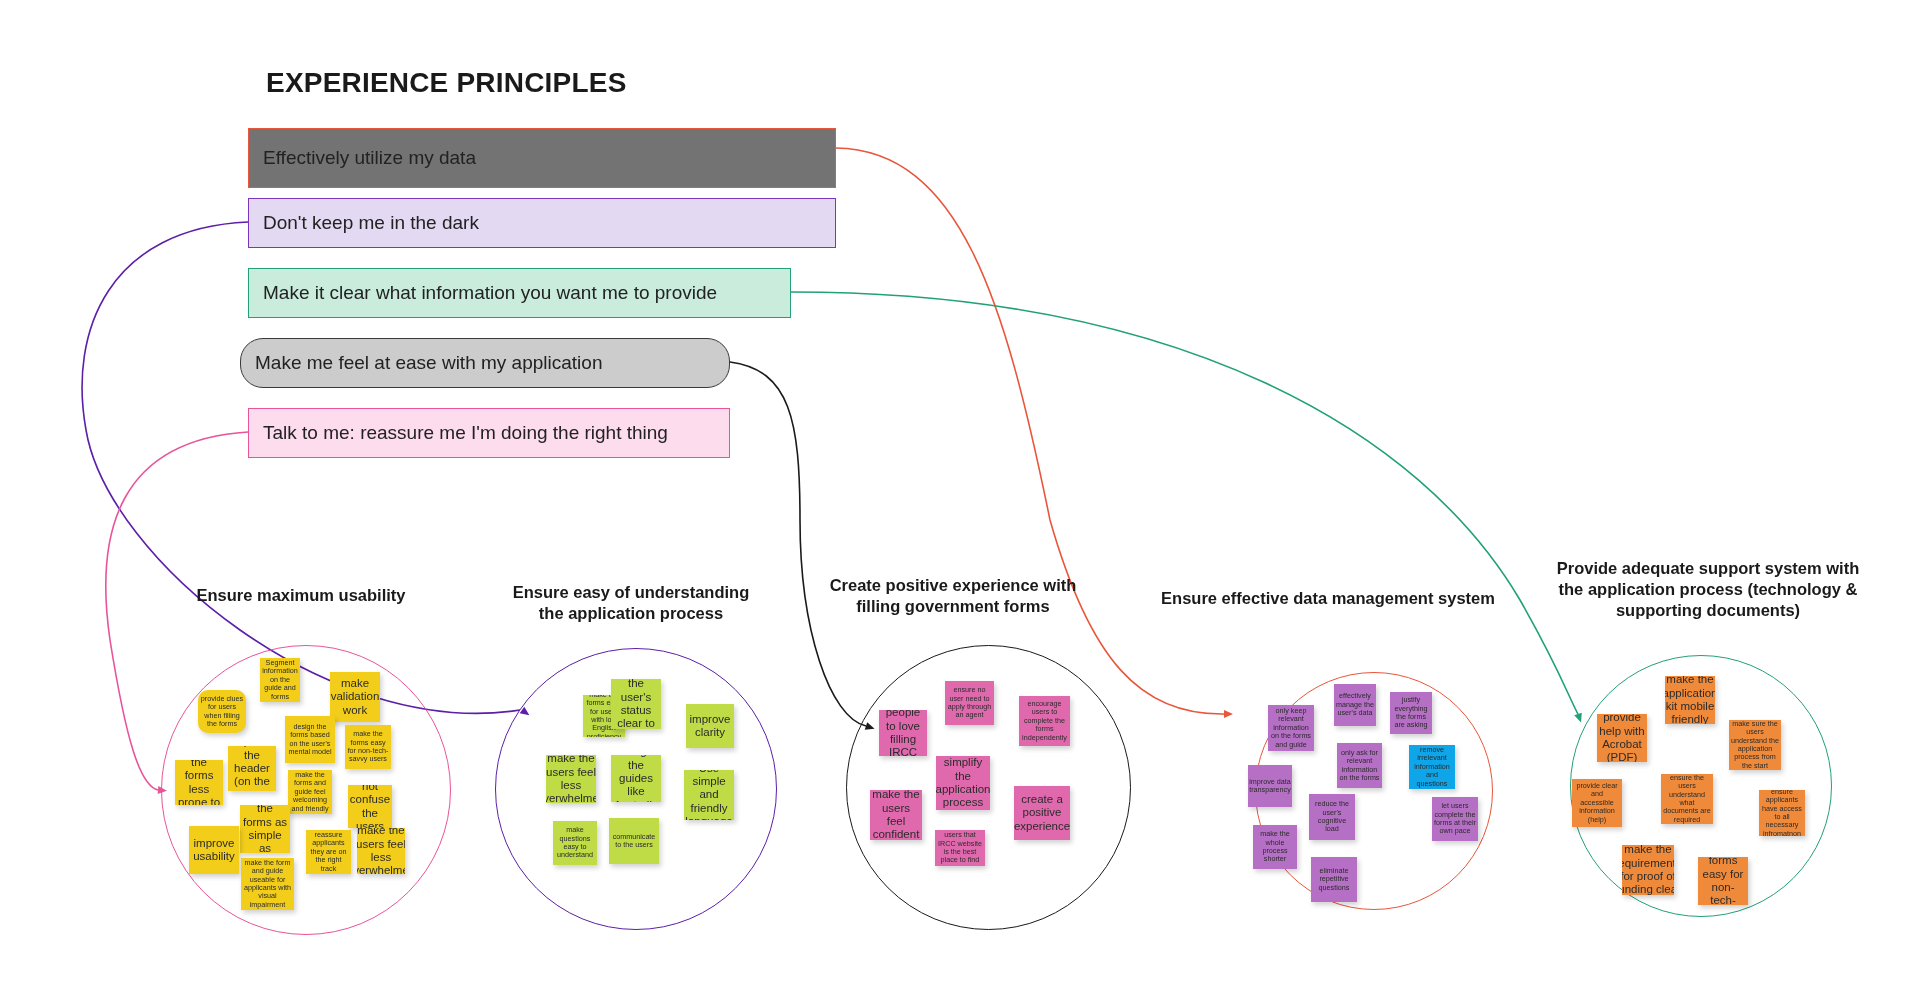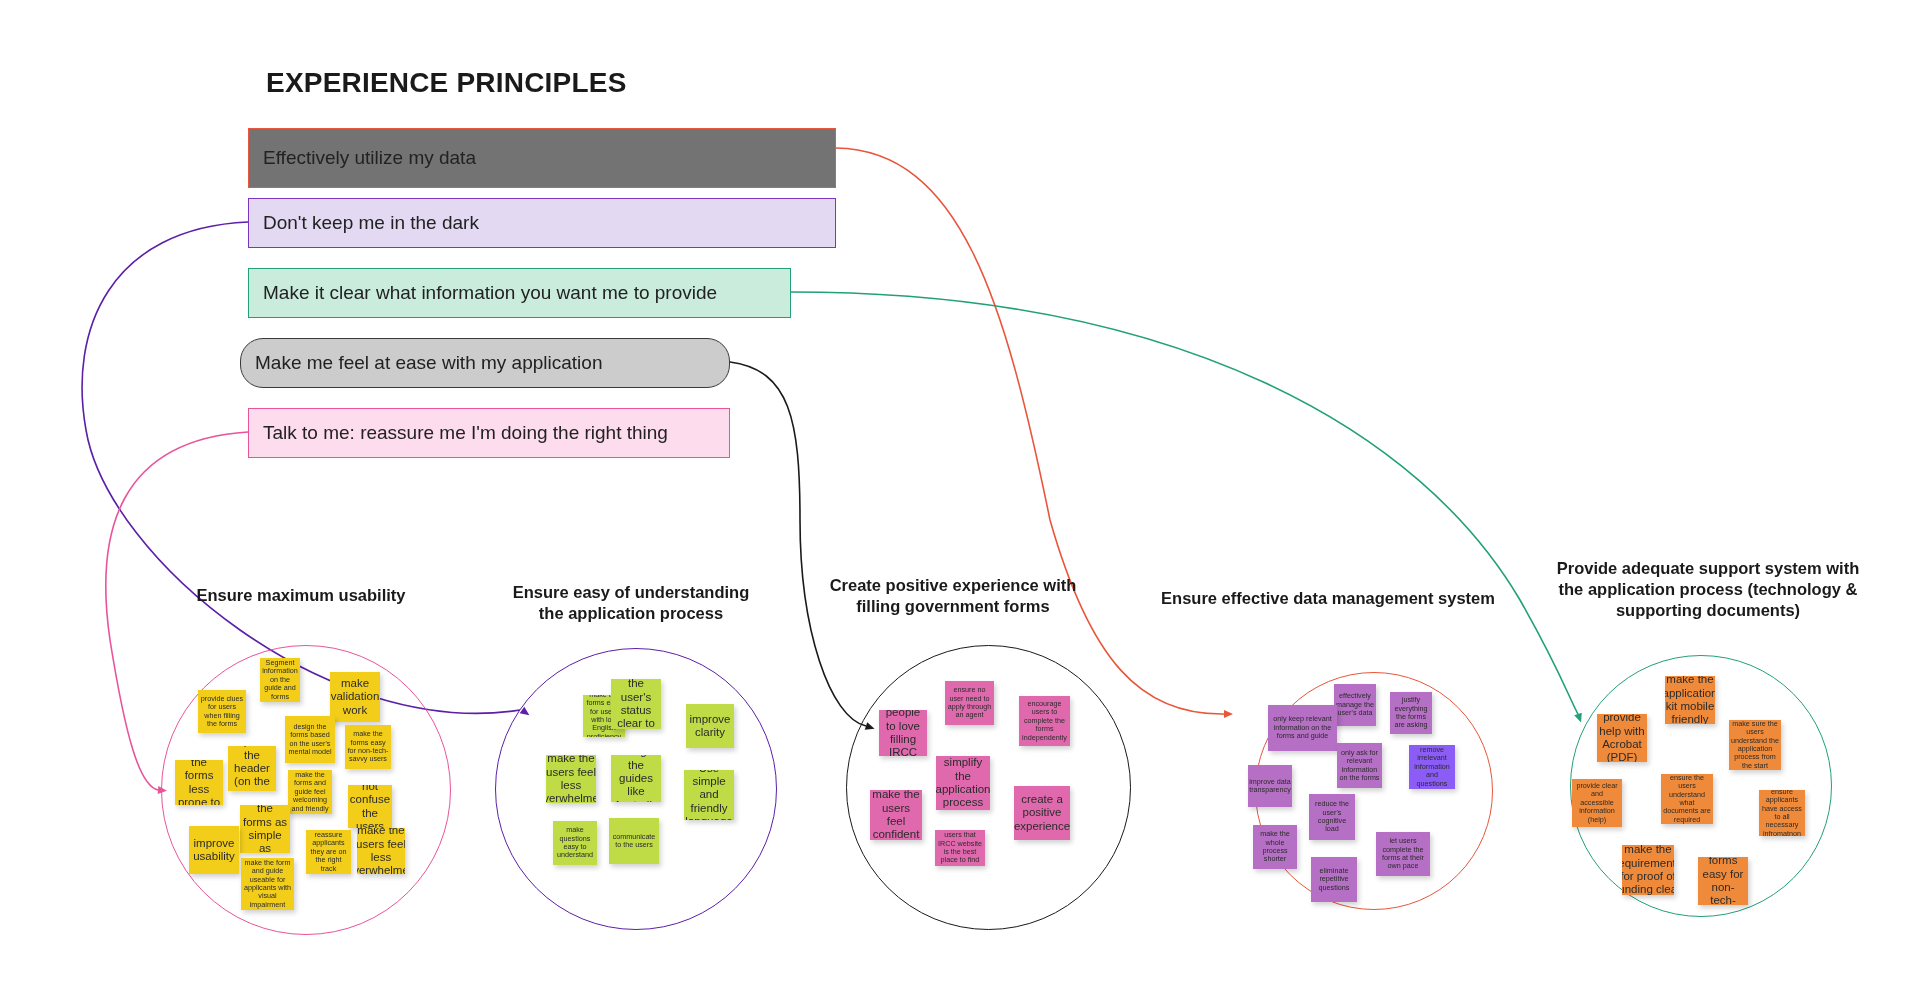--- a/index.html
+++ b/index.html
@@ -98,21 +98,21 @@
       <div class="principle" style="left: 248px; top: 198px; width: 588px; height: 50px; background: rgb(227, 217, 242); border-color: rgb(122, 53, 193);">Don't keep me in the dark</div>
       <div class="principle" style="left: 248px; top: 268px; width: 543px; height: 50px; background: rgb(201, 236, 221); border-color: rgb(34, 160, 122);">Make it clear what information you want me to provide</div>
       <div class="principle" style="left: 240px; top: 338px; width: 490px; height: 50px; background: rgb(204, 204, 204); border-color: rgb(58, 58, 58); border-radius: 23px;">Make me feel at ease with my application</div>
       <div class="principle" style="left: 248px; top: 408px; width: 482px; height: 50px; background: rgb(252, 220, 237); border-color: rgb(232, 84, 154);">Talk to me: reassure me I'm doing the right thing</div>
     </div>
   <div id="clusters-layer">
       <div class="cluster-title" style="left: 192px; top: 585px; width: 218px;">Ensure maximum usability</div>
       <div class="cluster-circle" style="left: 161px; top: 645px; width: 290px; height: 290px; border-color: rgb(232, 84, 154);"></div>
       <div class="note s" style="left: 260px; top: 658px; width: 40px; height: 44px; background: rgb(242, 206, 27);">Segment information on the guide and forms</div>
       <div class="note m" style="left: 330px; top: 672px; width: 50px; height: 50px; background: rgb(242, 206, 27);">make validation work</div>
-      <div class="note s" style="left: 198px; top: 690px; width: 48px; height: 43px; background: rgb(242, 206, 27);">provide clues for users when filling the forms</div>
+      <div class="note s" style="left: 198px; top: 690px; width: 48px; height: 43px; background: rgb(242, 206, 27); border-radius: 10px;">provide clues for users when filling the forms</div>
       <div class="note s" style="left: 285px; top: 716px; width: 50px; height: 47px; background: rgb(242, 206, 27);">design the forms based on the user's mental model</div>
       <div class="note s" style="left: 345px; top: 725px; width: 46px; height: 44px; background: rgb(242, 206, 27);">make the forms easy for non-tech-savvy users</div>
       <div class="note m" style="left: 228px; top: 746px; width: 48px; height: 45px; background: rgb(242, 206, 27);">improve the header (on the guides)</div>
       <div class="note m" style="left: 175px; top: 760px; width: 48px; height: 45px; background: rgb(242, 206, 27);">make the forms less prone to errors</div>
       <div class="note s" style="left: 288px; top: 770px; width: 44px; height: 44px; background: rgb(242, 206, 27);">make the forms and guide feel welcoming and friendly</div>
       <div class="note m" style="left: 348px; top: 785px; width: 44px; height: 43px; background: rgb(242, 206, 27);">not confuse the users</div>
       <div class="note m" style="left: 240px; top: 805px; width: 50px; height: 48px; background: rgb(242, 206, 27);">make the forms as simple as possible</div>
       <div class="note m" style="left: 189px; top: 826px; width: 50px; height: 48px; background: rgb(242, 206, 27);">improve usability</div>
       <div class="note s" style="left: 306px; top: 830px; width: 45px; height: 44px; background: rgb(242, 206, 27);">reassure applicants they are on the right track</div>
       <div class="note m" style="left: 357px; top: 828px; width: 48px; height: 46px; background: rgb(242, 206, 27);">make the users feel less overwhelmed</div>
@@ -135,26 +135,26 @@
       <div class="note m" style="left: 936px; top: 756px; width: 54px; height: 54px; background: rgb(224, 105, 174);">simplify the application process</div>
       <div class="note m" style="left: 1014px; top: 786px; width: 56px; height: 54px; background: rgb(224, 105, 174);">create a positive experience</div>
       <div class="note m" style="left: 870px; top: 790px; width: 52px; height: 50px; background: rgb(224, 105, 174);">make the users feel confident</div>
       <div class="note s" style="left: 935px; top: 830px; width: 50px; height: 36px; background: rgb(224, 105, 174);">convince the users that IRCC website is the best place to find information</div>
       <div class="cluster-title" style="left: 1152px; top: 588px; width: 352px;">Ensure effective data management system</div>
       <div class="cluster-circle" style="left: 1255px; top: 672px; width: 238px; height: 238px; border-color: rgb(232, 86, 59);"></div>
       <div class="cluster-title" style="left: 1543px; top: 558px; width: 330px;">Provide adequate support system with the application process (technology &amp; supporting documents)</div>
       <div class="cluster-circle" style="left: 1570px; top: 655px; width: 262px; height: 262px; border-color: rgb(34, 160, 122);"></div>
       <div class="note s" style="left: 1334px; top: 684px; width: 42px; height: 42px; background: rgb(181, 111, 196);">effectively manage the user's data</div>
       <div class="note s" style="left: 1390px; top: 692px; width: 42px; height: 42px; background: rgb(181, 111, 196);">justify everything the forms are asking</div>
-      <div class="note s" style="left: 1268px; top: 705px; width: 69px; height: 46px; background: rgb(181, 111, 196);">only keep relevant information on the forms and guide</div>
+      <div class="note s" style="left: 1268px; top: 705px; width: 46px; height: 46px; background: rgb(181, 111, 196);">only keep relevant information on the forms and guide</div>
       <div class="note s" style="left: 1337px; top: 743px; width: 45px; height: 45px; background: rgb(181, 111, 196);">only ask for relevant information on the forms</div>
-      <div class="note s" style="left: 1409px; top: 745px; width: 46px; height: 44px; background: #8b5cf6; text-align: center;">remove irrelevant information and questions</div>
+      <div class="note s" style="left: 1409px; top: 745px; width: 46px; height: 44px; background: #0ea5e9; text-align: center;">remove irrelevant information and questions</div>
       <div class="note s" style="left: 1248px; top: 765px; width: 44px; height: 42px; background: rgb(181, 111, 196);">improve data transparency</div>
       <div class="note s" style="left: 1309px; top: 794px; width: 46px; height: 46px; background: rgb(181, 111, 196);">reduce the user's cognitive load</div>
-      <div class="note s" style="left: 1376px; top: 797px; width: 54px; height: 44px; background: rgb(181, 111, 196); margin-top: 35px;">let users complete the forms at their own pace</div>
+      <div class="note s" style="left: 1432px; top: 797px; width: 46px; height: 44px; background: rgb(181, 111, 196);">let users complete the forms at their own pace</div>
       <div class="note s" style="left: 1253px; top: 825px; width: 44px; height: 44px; background: rgb(181, 111, 196);">make the whole process shorter</div>
       <div class="note s" style="left: 1311px; top: 857px; width: 46px; height: 45px; background: rgb(181, 111, 196);">eliminate repetitive questions</div>
       <div class="note m" style="left: 1665px; top: 676px; width: 50px; height: 48px; background: rgb(239, 138, 58);">make the application kit mobile friendly</div>
       <div class="note m" style="left: 1597px; top: 714px; width: 50px; height: 48px; background: rgb(239, 138, 58);">provide help with Acrobat (PDF)</div>
       <div class="note s" style="left: 1729px; top: 720px; width: 52px; height: 50px; background: rgb(239, 138, 58);">make sure the users understand the application process from the start</div>
       <div class="note s" style="left: 1572px; top: 779px; width: 50px; height: 48px; background: rgb(239, 138, 58);">provide clear and accessible information (help)</div>
       <div class="note s" style="left: 1661px; top: 774px; width: 52px; height: 50px; background: rgb(239, 138, 58);">ensure the users understand what documents are required</div>
       <div class="note s" style="left: 1759px; top: 790px; width: 46px; height: 46px; background: rgb(239, 138, 58);">ensure applicants have access to all necessary infromatnon</div>
       <div class="note m" style="left: 1622px; top: 845px; width: 52px; height: 50px; background: rgb(239, 138, 58);">make the requirements for proof of funding clear</div>
       <div class="note m" style="left: 1698px; top: 857px; width: 50px; height: 48px; background: rgb(239, 138, 58);">make the forms easy for non-tech-savvy users</div>

